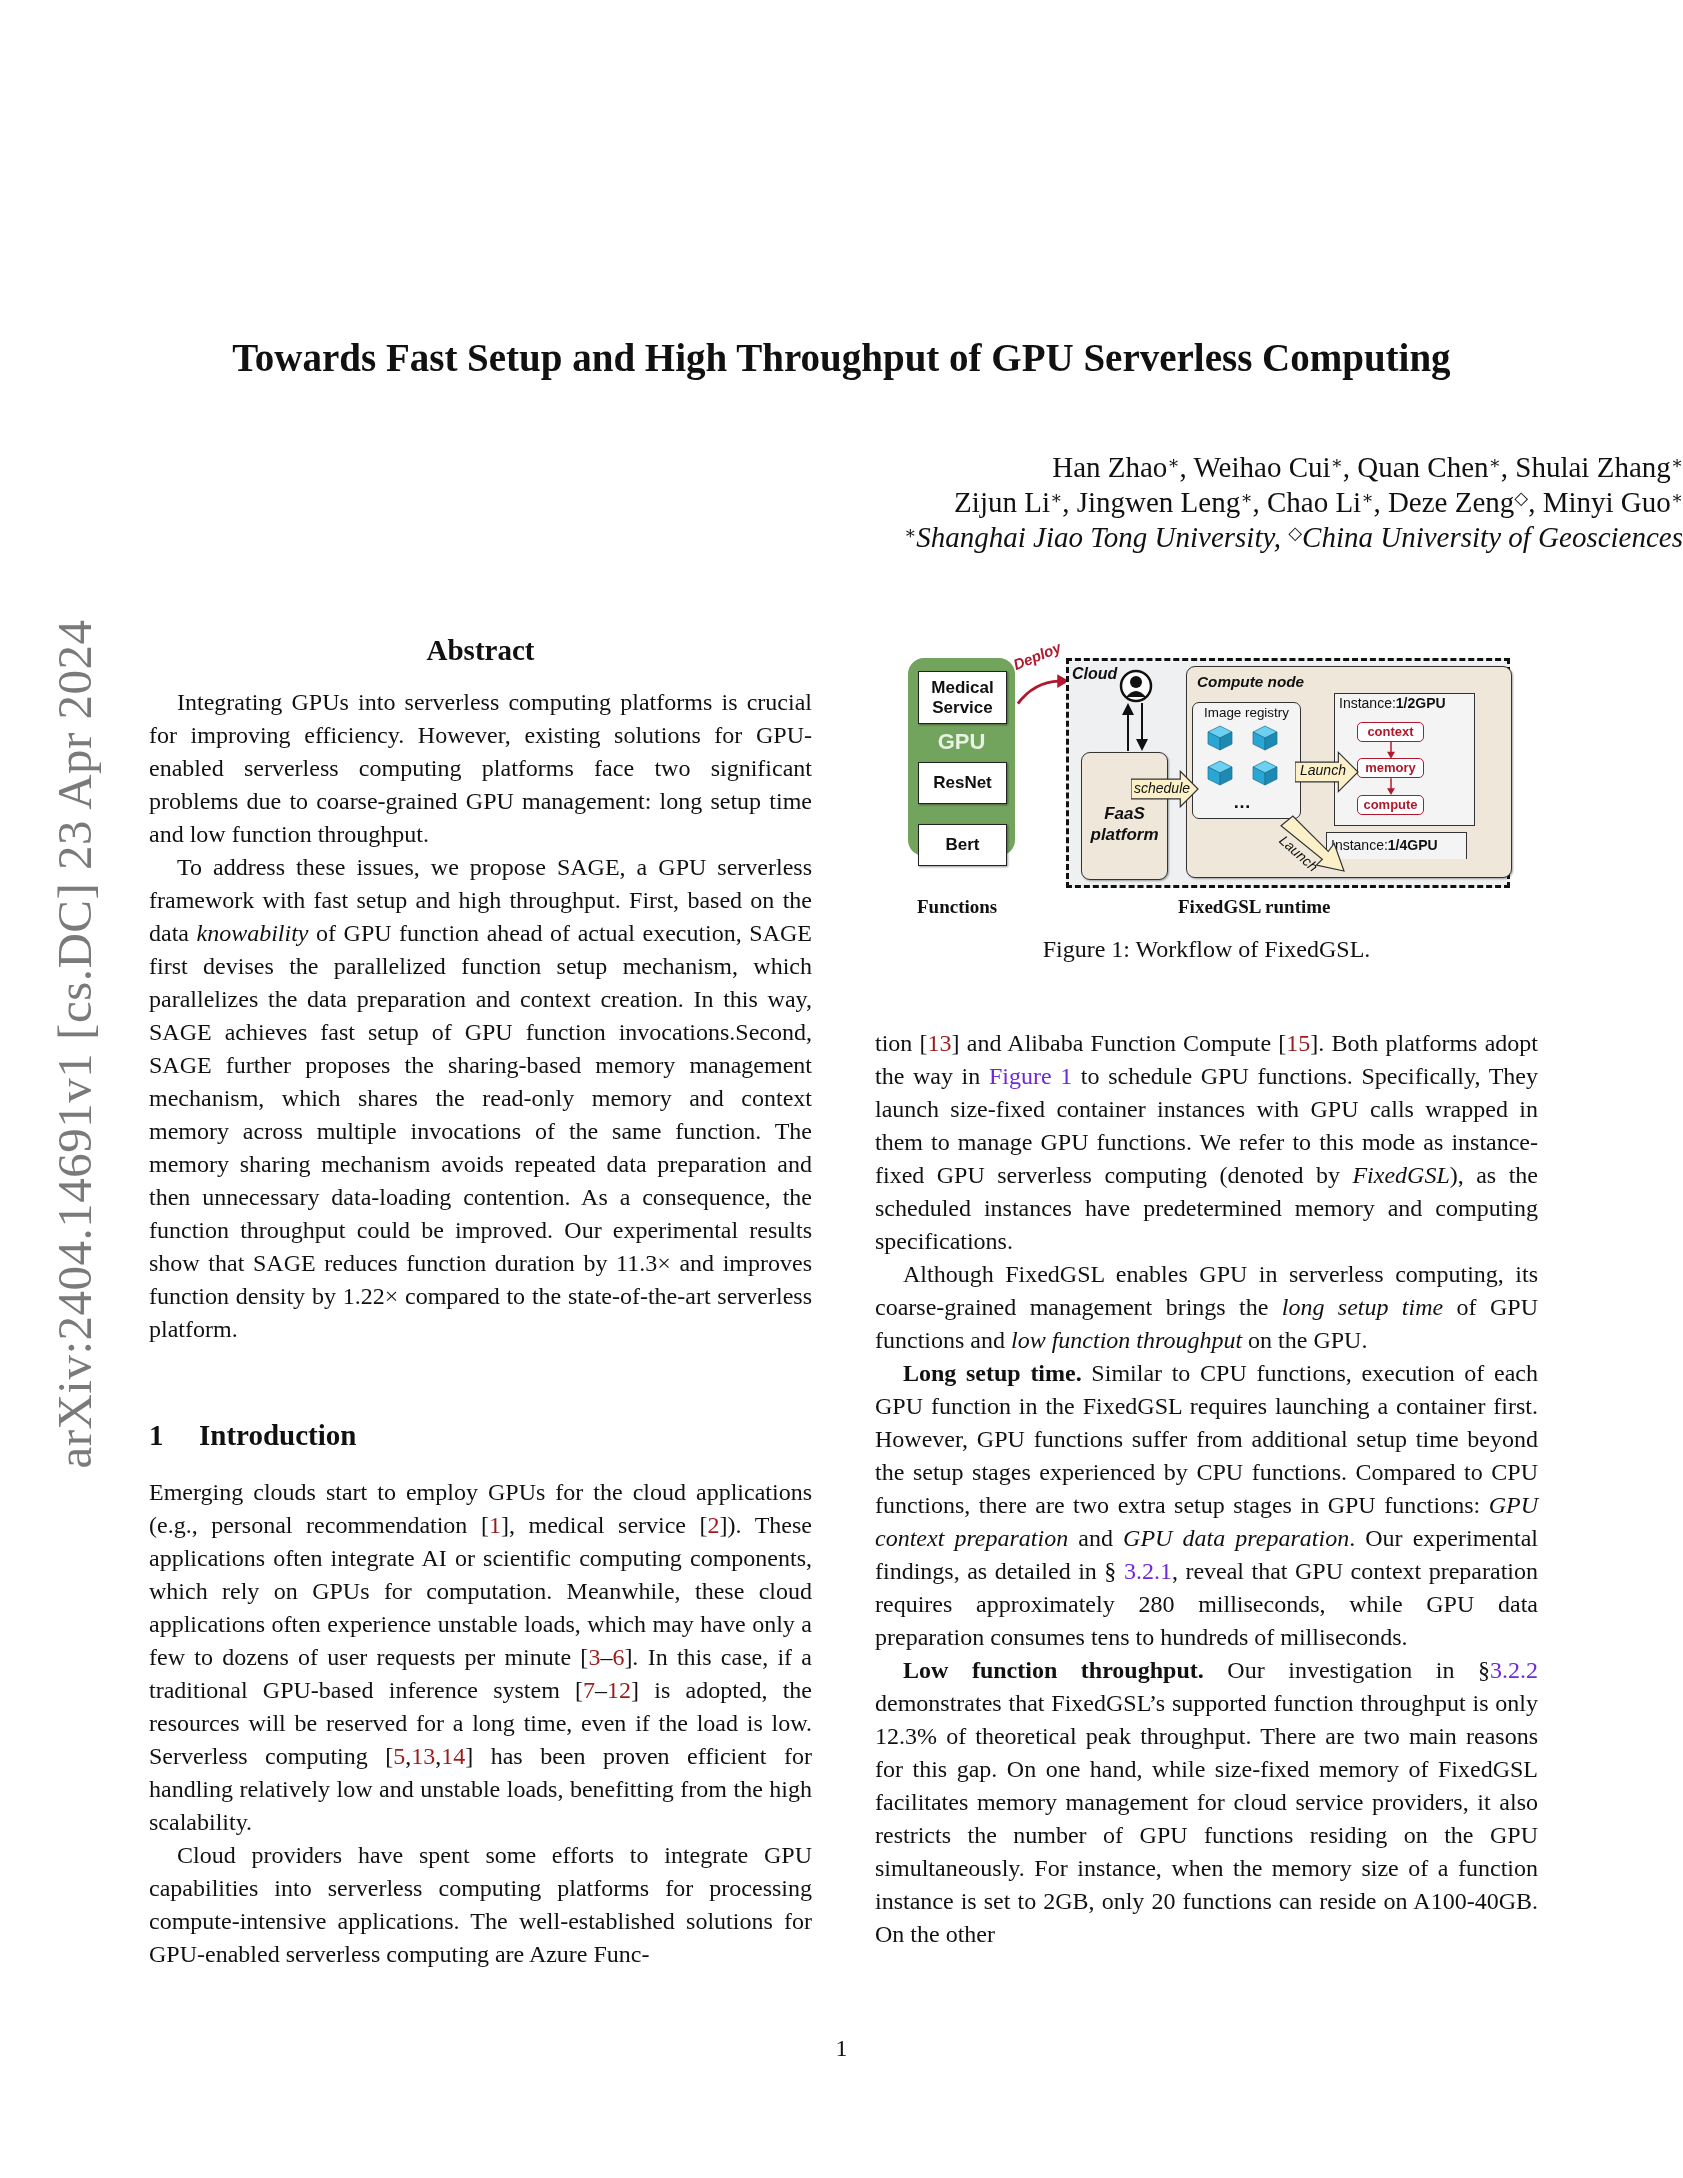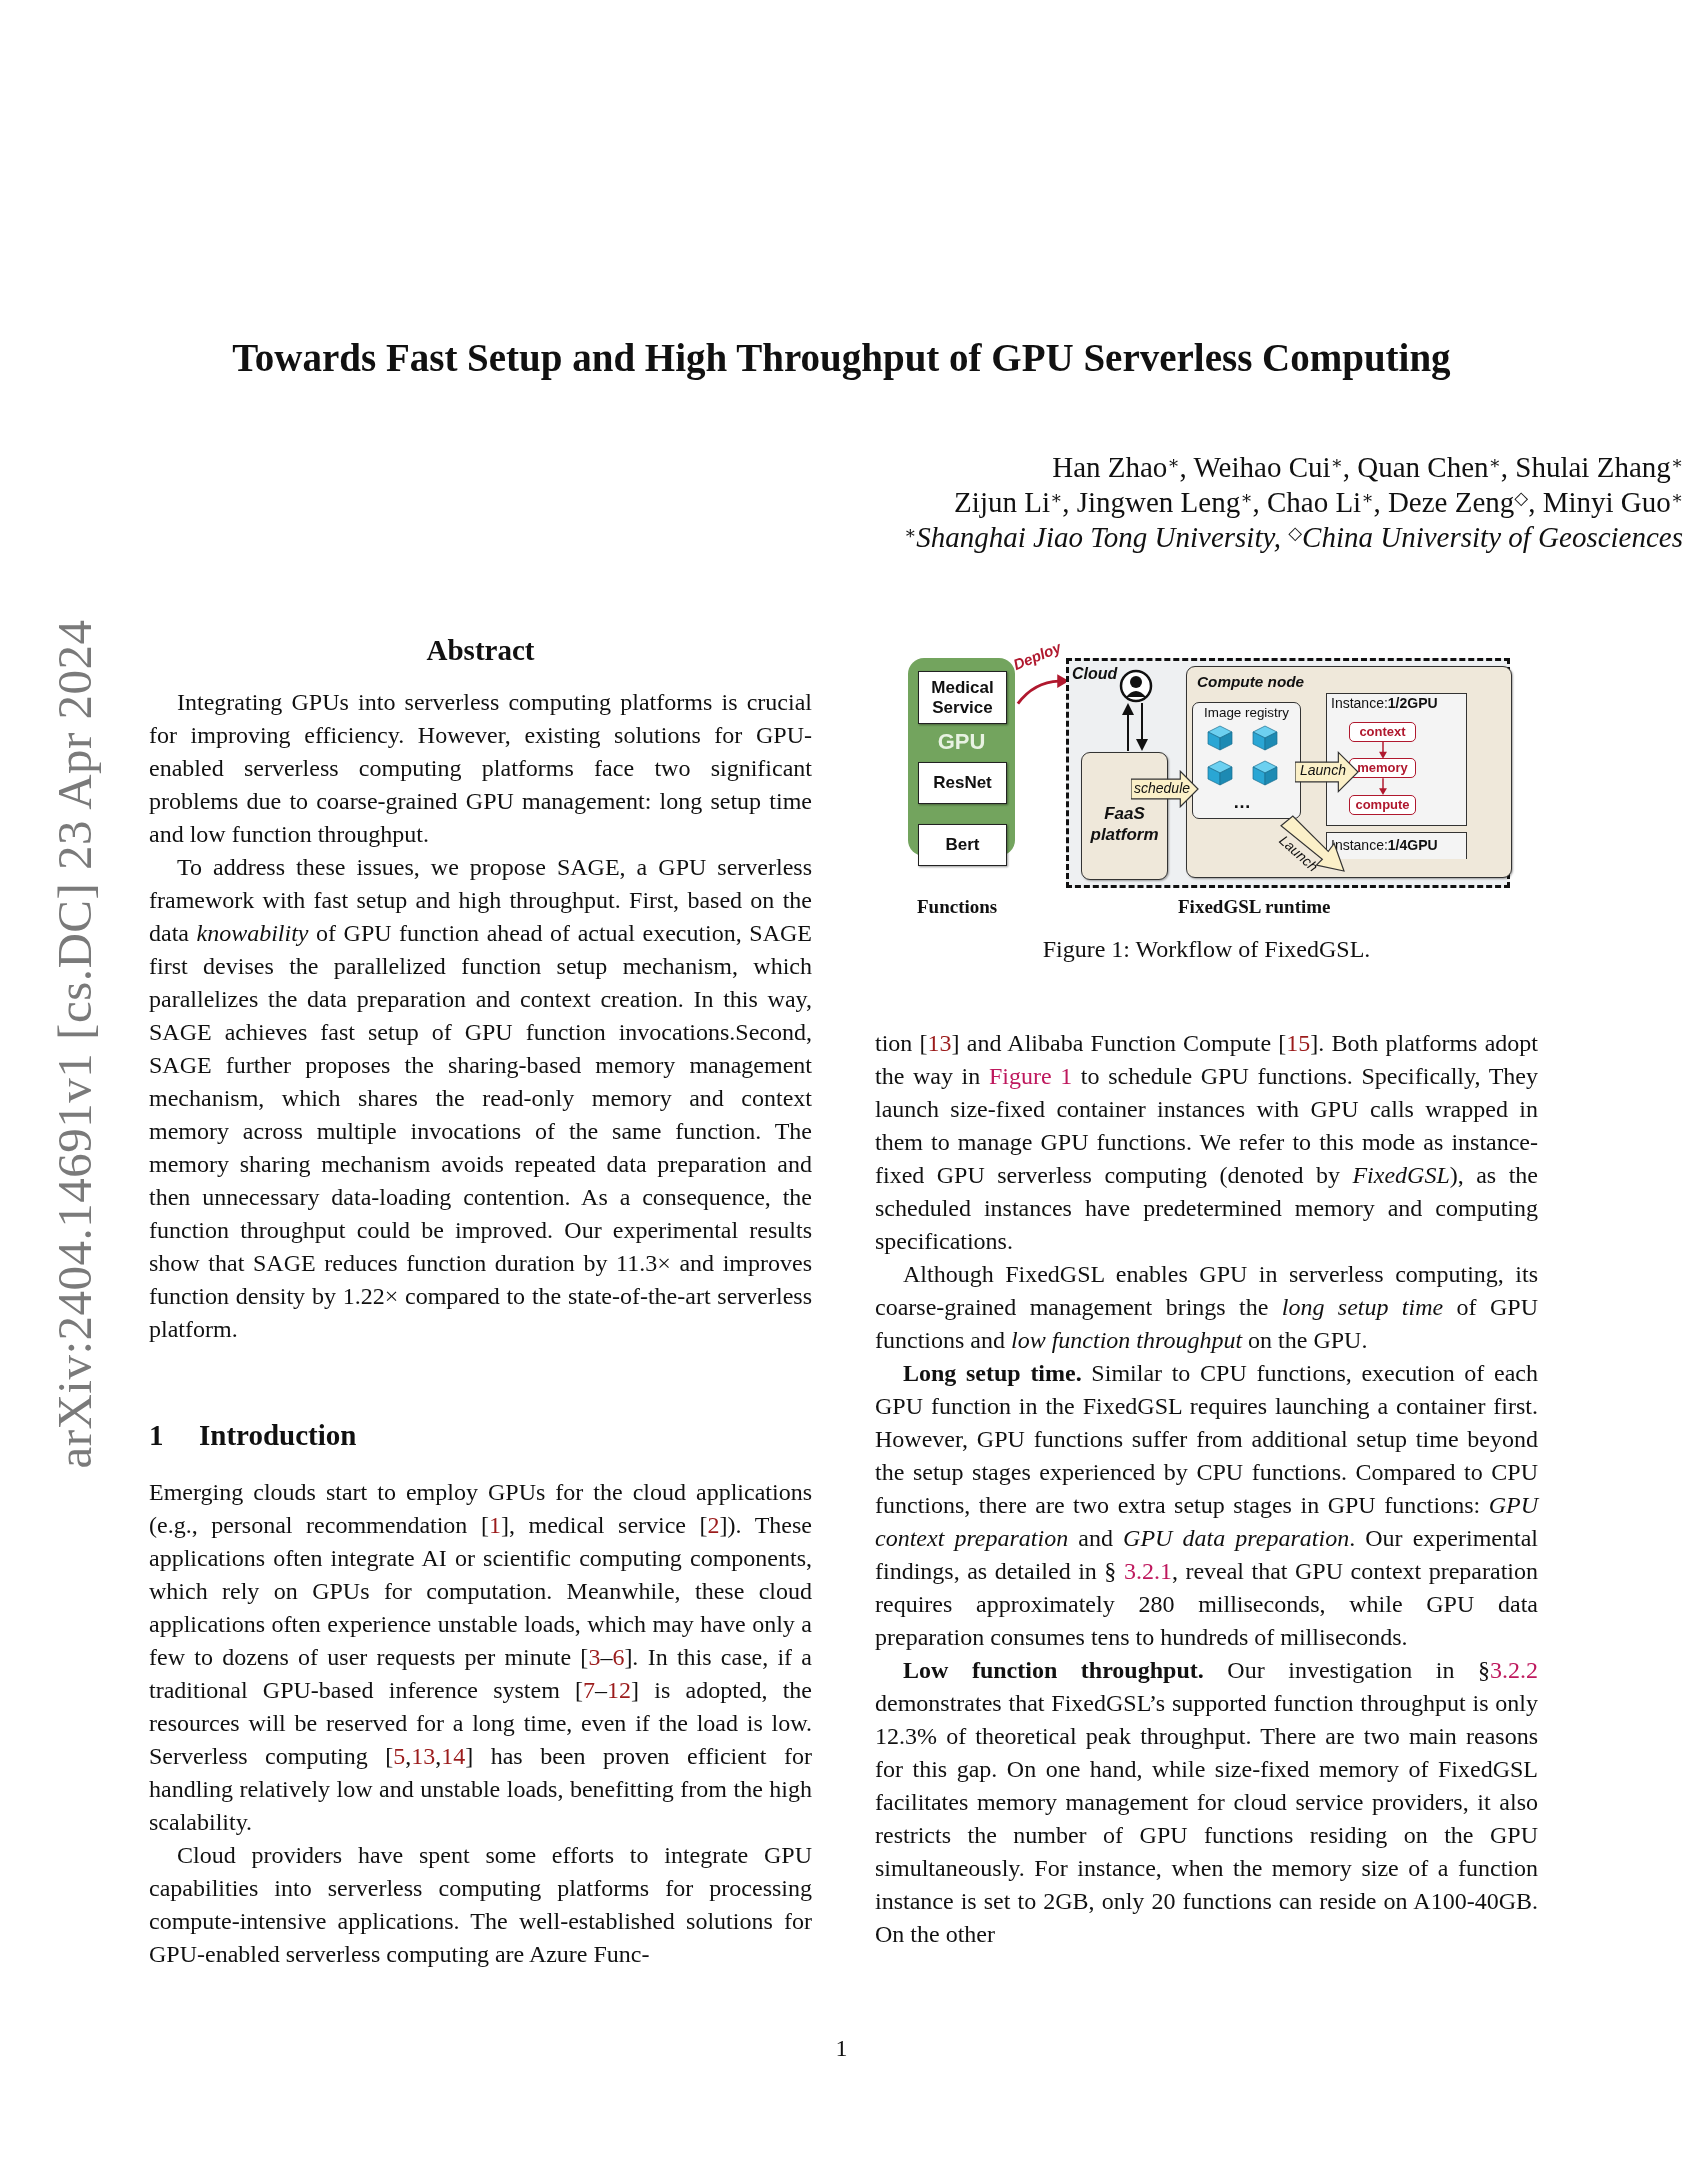--- a/index.html
+++ b/index.html
@@ -15,21 +15,21 @@
         white-space:nowrap; font-size:49px; color:#7a7a7a; font-family:"Liberation Serif",serif; letter-spacing:0.5px; }
   .col { font-size:24px; line-height:33px; text-align:justify; }
   .col p { margin:0; }
   .col p.ind { text-indent:28px; }
   .colL { left:149px; width:663px; }
   .colR { left:875px; width:663px; }
   .h-abs { left:149px; width:663px; top:634px; text-align:center; font-weight:bold; font-size:29px; }
   .h-intro { left:149px; top:1419px; font-weight:bold; font-size:29px; }
   .h-intro .num { display:inline-block; width:50px; }
   .ref { color:#9b1b1b; }
-  .lnk { color:#be185d; }
+  .lnk { color:#6d28d9; }
   .caption { left:875px; width:663px; top:936px; text-align:center; font-size:24px; }
   .pagenum { left:0; width:1683px; top:2035px; text-align:center; font-size:24px; }
   
   .fig { left:871px; top:648px; width:653px; height:272px; }
   .fig * { font-family:"Liberation Sans","DejaVu Sans",sans-serif; }
   .gbox { position:absolute; left:37px; top:10px; width:107px; height:198px; background:#73a45e; border-radius:16px; }
   .wbox { position:absolute; left:10px; width:87px; background:#fff; border:1.5px solid #222; text-align:center;
           font-weight:bold; font-size:17px; line-height:20px; box-shadow:1px 1px 2px rgba(0,0,0,.4); display:flex; align-items:center; justify-content:center; }
   .gpu { position:absolute; left:0; width:107px; top:71px; text-align:center; color:#e8f2e2; font-weight:bold; font-size:22px; }
   .dash { position:absolute; left:195px; top:10px; width:438px; height:224px; border:3px dashed #111; background:#eef0f2; }
@@ -136,21 +136,21 @@
           <polygon points="1,7 13,13 13,25 1,19" fill="#2aa6d4" stroke="#1a6f8f" stroke-width=".7"></polygon>
           <polygon points="25,7 13,13 13,25 25,19" fill="#1d8ab3" stroke="#1a6f8f" stroke-width=".7"></polygon>
         </svg>
       <svg class="cube" style="left:59px;top:57px;" viewBox="0 0 26 26">
           <polygon points="13,1 25,7 13,13 1,7" fill="#6cd0f0" stroke="#1a6f8f" stroke-width=".7"></polygon>
           <polygon points="1,7 13,13 13,25 1,19" fill="#2aa6d4" stroke="#1a6f8f" stroke-width=".7"></polygon>
           <polygon points="25,7 13,13 13,25 25,19" fill="#1d8ab3" stroke="#1a6f8f" stroke-width=".7"></polygon>
         </svg>
       <div class="dots">…</div>
     </div>
-    <div class="inst" style="left:139px;top:26px;width:139px;height:131px;">
+    <div class="inst" style="left:147px;top:26px;width:139px;height:131px;">
       <div class="ilab"><span>Instance:</span><b>1/2GPU</b></div>
       <div class="stage" style="top:28px;">context</div>
       <div class="stage" style="top:64px;">memory</div>
       <div class="stage" style="top:101px;">compute</div>
       <svg style="position:absolute;left:50px;top:48px;" width="12" height="55" viewBox="0 0 12 56">
         <line x1="6" y1="0" x2="6" y2="12" stroke="#b0182e" stroke-width="1.5"></line>
           <polygon points="2,10 10,10 6,17" fill="#b0182e"></polygon>
         <line x1="6" y1="37" x2="6" y2="49" stroke="#b0182e" stroke-width="1.5"></line>
           <polygon points="2,47 10,47 6,54" fill="#b0182e"></polygon>
       </svg>

